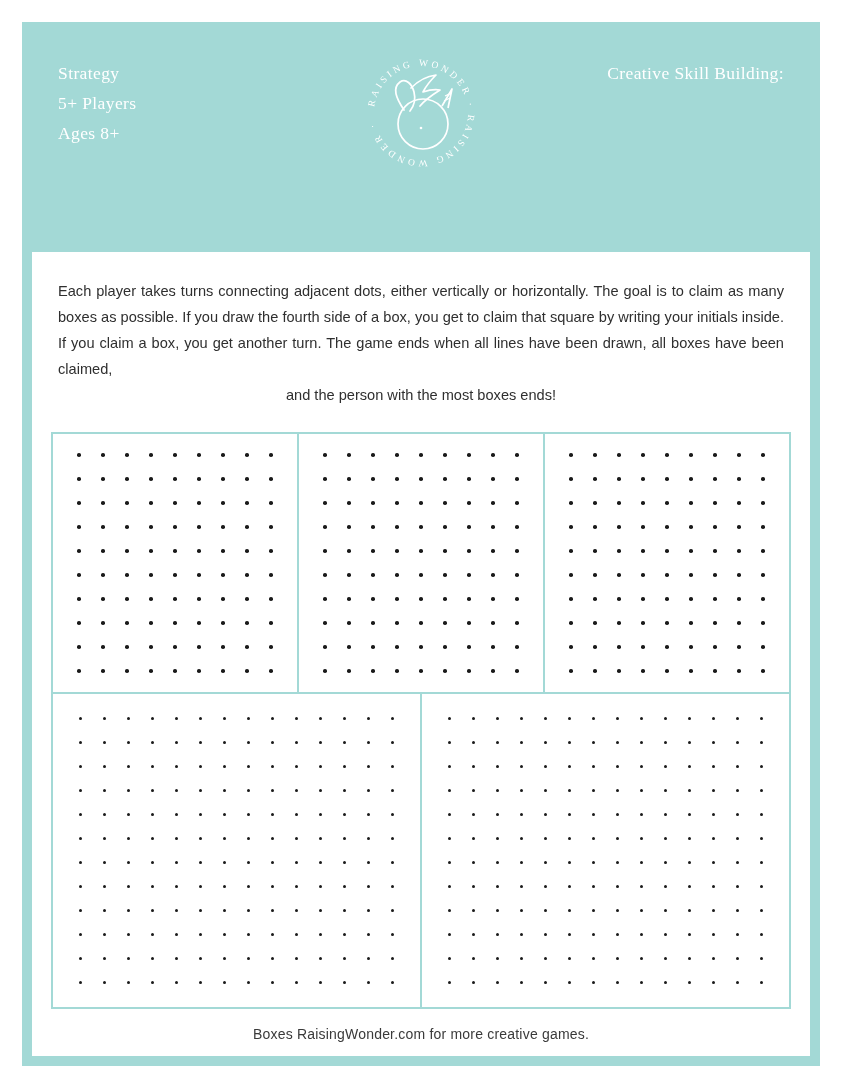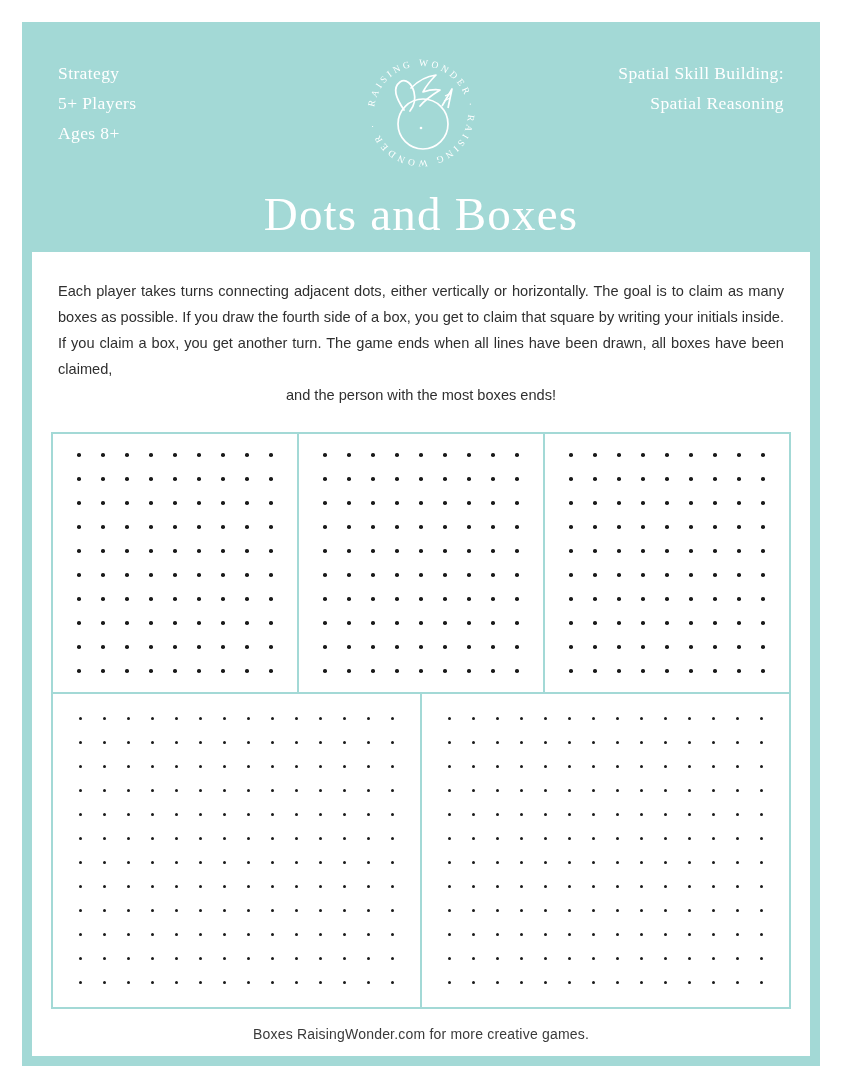--- a/index.html
+++ b/index.html
@@ -138,22 +138,21 @@
 
   <div class="header">
 
     <div class="header-meta left">
       <div>Strategy</div>
       <div>5+ Players</div>
       <div>Ages 8+</div>
     </div>
 
     <div class="header-meta right">
-      <div>Spatial Skill Building:</div>
-      <div>Spatial Reasoning</div>
+      <div>Creative Skill Building:</div>
     </div>
 
     <div class="logo">
       <svg viewBox="0 0 130 130" width="130" height="130" aria-hidden="true">
         <defs>
           <path id="ringTop" d="M 65,65 m -47,0 a 47,47 0 1,1 94,0 a 47,47 0 1,1 -94,0"></path>
         </defs>
 
         <text fill="#ffffff" font-family="Liberation Serif, serif" font-size="9.5" letter-spacing="3.1">
           <textPath href="#ringTop" startOffset="2%" id="ring-text-path">RAISING WONDER · RAISING WONDER ·</textPath>
@@ -167,21 +166,20 @@
                  C 73,42 79,41 84,42 C 76,47 69,52 64,58" fill="none" stroke="#ffffff" stroke-width="1.7" stroke-linejoin="round" stroke-linecap="round"></path>
 
         <path d="M 86,58 L 96,41 L 92,60" fill="none" stroke="#ffffff" stroke-width="1.7" stroke-linejoin="round"></path>
         <path d="M 88,53 L 94,50" stroke="#ffffff" stroke-width="1.2"></path>
         <path d="M 89,48 L 95,45" stroke="#ffffff" stroke-width="1.2"></path>
 
         <circle cx="65" cy="80" r="1.3" fill="#ffffff"></circle>
       </svg>
     </div>
 
-    <h1 class="title">Dots and Boxes</h1>
   </div>
 
   <p class="instructions">
     <span>Each player takes turns connecting adjacent dots, either vertically or horizontally. The goal is to claim as many boxes as possible. If you draw the fourth side of a box, you get to claim that square by writing your initials inside. If you claim a box, you get another turn. The game ends when all lines have been drawn, all boxes have been claimed,</span>
     <span class="last-line">and the person with the most boxes ends!</span>
   </p>
 
   <div class="grids" id="grid-area">
       <div class="grid-row top">
         <div class="panel" style="flex: 1 1 0%;">

